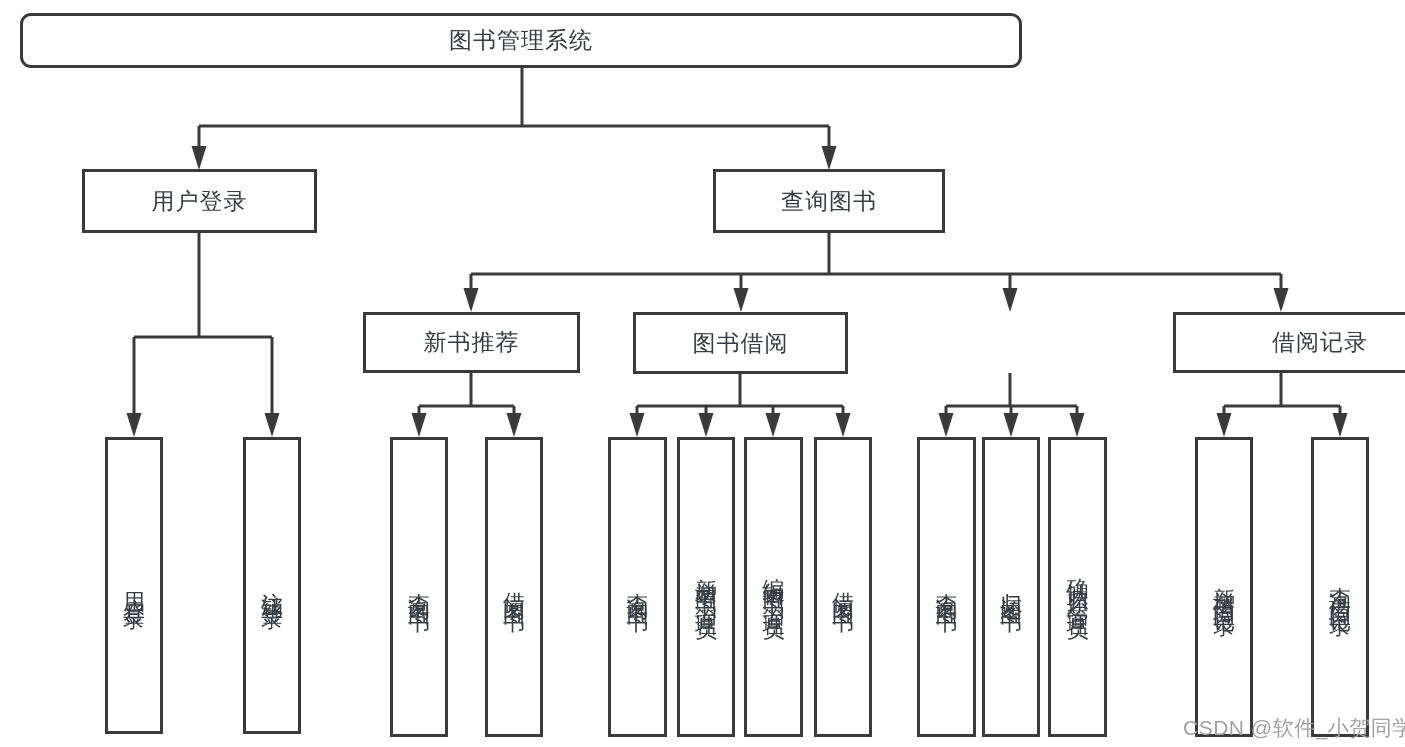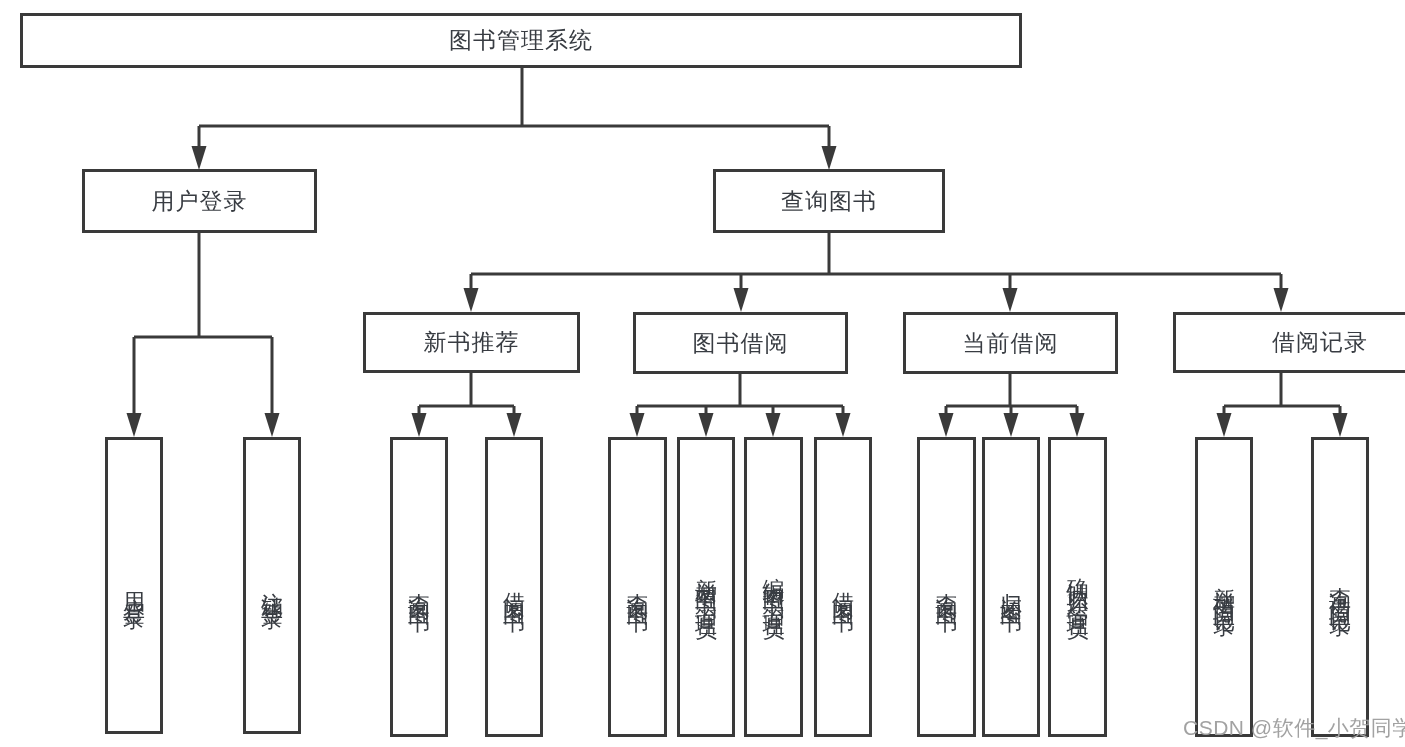--- a/index.html
+++ b/index.html
@@ -89,39 +89,36 @@
       <polygon points="765.5,413 780.5,413 773,437"></polygon>
       <polygon points="835.5,413 850.5,413 843,437"></polygon>
       <polygon points="938.5,413 953.5,413 946,437"></polygon>
       <polygon points="1003.5,413 1018.5,413 1011,437"></polygon>
       <polygon points="1069.5,413 1084.5,413 1077,437"></polygon>
       <polygon points="1216.5,413 1231.5,413 1224,437"></polygon>
       <polygon points="1332.5,413 1347.5,413 1340,437"></polygon>
     </g>
   </svg>
 
-  <div class="box h" style="left:20px; top:13px; width:1002px; height:55px;">
+  <div class="box h" style="left:20px; top:13px; width:1002px; height:55px;border-radius:11px;">
     <span class="lbl">图书管理系统</span>
   </div>
 
   <div class="box h" style="left:82px; top:169px; width:235px; height:64px;">
     <span class="lbl">用户登录</span>
   </div>
   <div class="box h" style="left:713px; top:169px; width:232px; height:64px;">
     <span class="lbl">查询图书</span>
   </div>
 
   <div class="box h" style="left:363px; top:312px; width:217px; height:61px;">
     <span class="lbl">新书推荐</span>
   </div>
   <div class="box h" style="left:633px; top:312px; width:215px; height:62px;font-family:Liberation Mono, monospace;">
     <span class="lbl">图书借阅</span>
-  </div>
-  <div class="box h" style="left:903px; top:312px; width:215px; height:62px;">
-    <span class="lbl">当前借阅</span>
   </div>
   <div class="box h" style="left:1173px; top:312px; width:248px; height:61px;padding-left:46px;">
     <span class="lbl">借阅记录</span>
   </div>
 
   <div class="box v" style="left:105px; top:437px; width:58px; height:297px;">
     <span class="lbl">用户登录</span>
   </div>
   <div class="box v" style="left:243px; top:437px; width:58px; height:297px;">
     <span class="lbl">注销登录</span>

